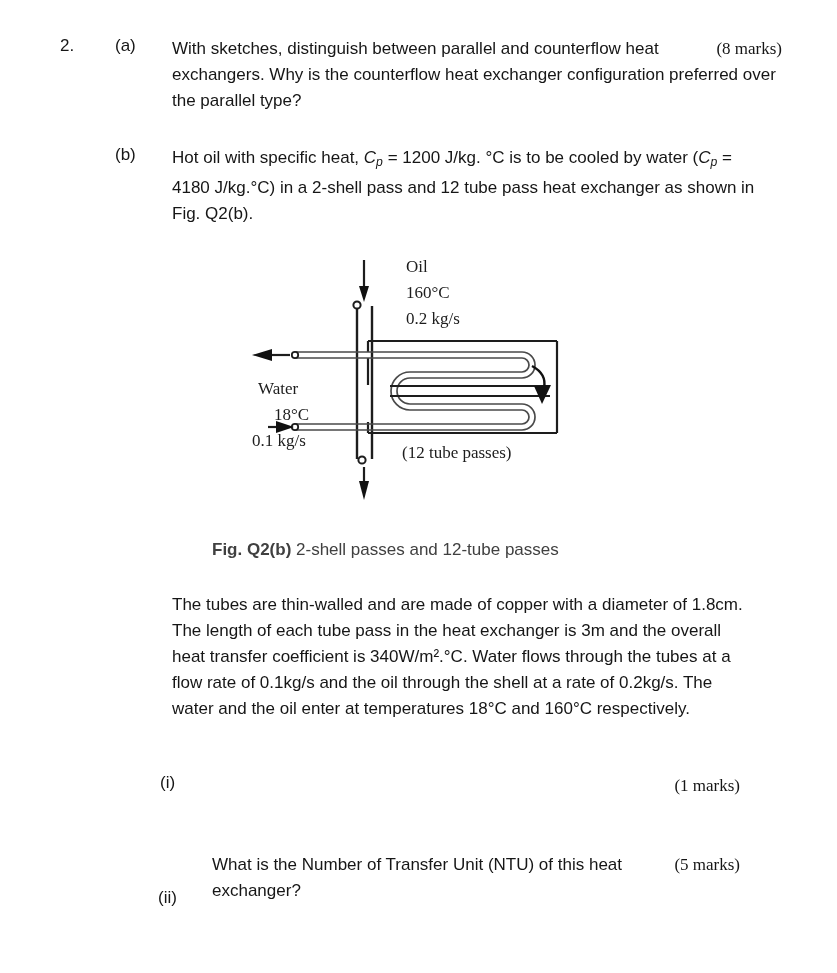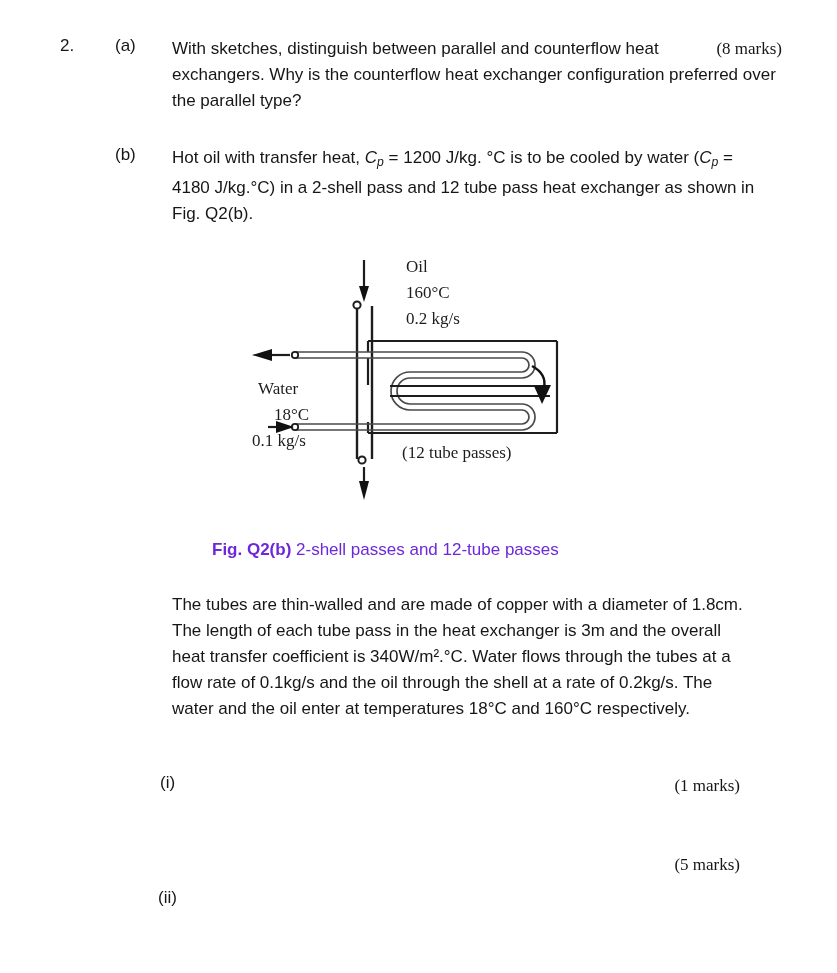--- a/index.html
+++ b/index.html
@@ -48,21 +48,21 @@
   .sub {
     font-size: 0.72em;
     vertical-align: -0.28em;
     font-style: italic;
   }
   .ital { font-style: italic; }
 
   .caption {
     position: absolute;
     font-size: 17px;
-    color: #6d28d9;
+    color: #404040;
   }
   .caption b { font-weight: 700; }
 
   
   .figure {
     position: absolute;
     left: 250px;
     top: 248px;
     width: 340px;
     height: 262px;
@@ -82,21 +82,21 @@
   <div class="q-num" style="left:60px; top:36px;">2.</div>
 
   <div class="q-label" style="left:115px; top:36px;">(a)</div>
 
   <div class="q-body" style="left:172px; top:36px; width:610px;">
     <span class="marks">(8  marks)</span><span>With sketches, distinguish between parallel and counterflow heat exchangers. Why is the counterflow heat exchanger configuration preferred over the parallel type?</span>
   </div>
 
   <div class="q-label" style="left:115px; top:145px;">(b)</div>
 
-  <div class="q-body" style="left:172px; top:145px; width:600px;"><span>Hot oil with transfer heat, </span><span class="ital">C</span><span class="sub">p</span><span> = 1200 J/kg. °C is to be cooled by water (</span><span class="ital">C</span><span class="sub">p</span><span> = 4180 J/kg.°C) in a 2-shell pass and 12 tube pass heat exchanger as shown in Fig. Q2(b).</span>
+  <div class="q-body" style="left:172px; top:145px; width:600px;"><span>Hot oil with specific heat, </span><span class="ital">C</span><span class="sub">p</span><span> = 1200 J/kg. °C is to be cooled by water (</span><span class="ital">C</span><span class="sub">p</span><span> = 4180 J/kg.°C) in a 2-shell pass and 12 tube pass heat exchanger as shown in Fig. Q2(b).</span>
   </div>
 
   <div class="figure">
     <svg width="340" height="262" viewBox="0 0 340 262" xmlns="http://www.w3.org/2000/svg">
       <g fill="none" stroke="#1d1d1d" stroke-width="2.2" stroke-linecap="butt">
 
         <path d="M 118 93 L 307 93"></path>
 
         <path d="M 307 93 L 307 185"></path>
 
@@ -195,16 +195,16 @@
 
   <div class="q-label" style="left:160px; top:773px;">(i)</div>
 
   <div class="q-body" style="left:212px; top:773px; width:528px;">
     <span class="marks">(1 marks)</span>
   </div>
 
   <div class="q-label" style="left:158px; top:888px;">(ii)</div>
 
   <div class="q-body" style="left:212px; top:852px; width:528px;">
-    <span class="marks">(5 marks)</span>
+    <span class="marks">(5 marks)</span><span>What is the Number of Transfer Unit (NTU) of this heat exchanger?</span>
   </div>
 
 </div>
 
 </body></html>

